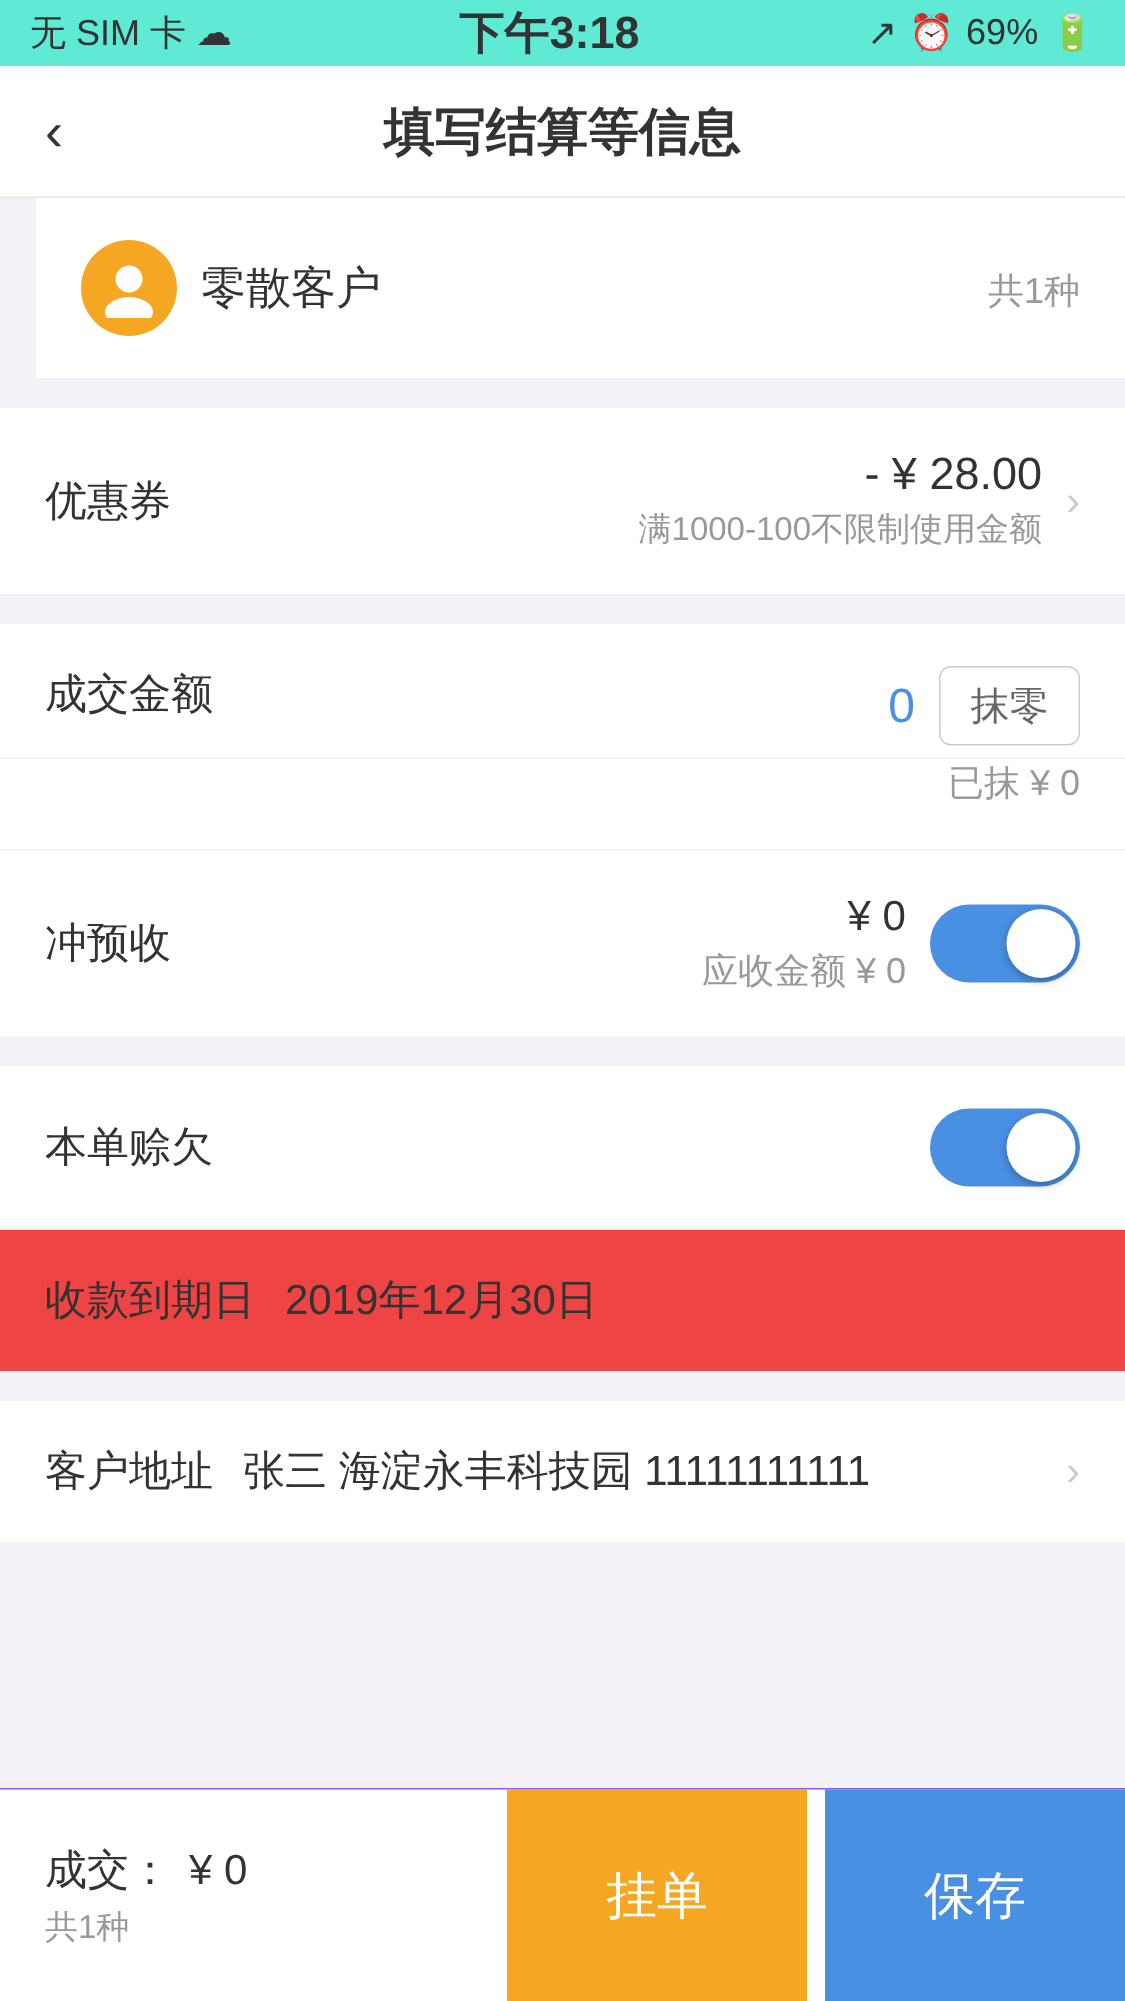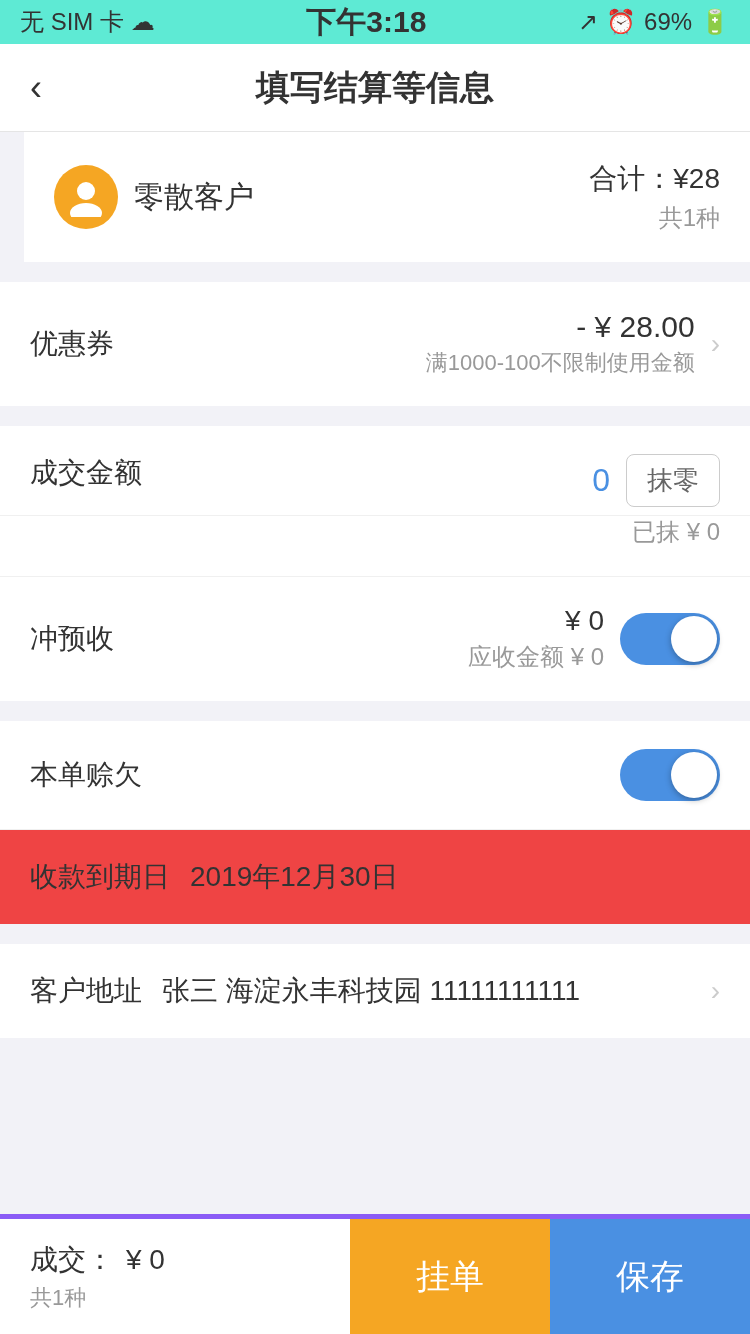--- a/index.html
+++ b/index.html
@@ -246,24 +246,25 @@
       font-size: 28px;
       color: #333;
       flex: 1;
     }
 
     
     .bottom-bar {
       position: fixed;
       bottom: 0;
       width: 750px;
-      height: 120px;
-      display: flex;
-      background: #fff;
-      border-top: 5px solid #8b5cf6;
+      height: 142px;
+      display: flex;
+      background: #fff;
+      border-top: 1px solid #8b5cf6;
+      gap: 12px;
     }
     .bottom-info {
       flex: 1;
       display: flex;
       flex-direction: column;
       justify-content: center;
       padding: 0 30px;
     }
     .bottom-deal {
       font-size: 28px;
@@ -354,21 +355,20 @@
     <div class="customer-left">
       <div class="customer-avatar">
         <svg viewBox="0 0 40 40">
           <circle cx="20" cy="14" r="9" fill="#fff"></circle>
           <ellipse cx="20" cy="36" rx="16" ry="10" fill="#fff"></ellipse>
         </svg>
       </div>
       <span class="customer-name">零散客户</span>
     </div>
     <div class="customer-right">
-      <div class="customer-total">合计：¥28</div>
       <div class="customer-count">共1种</div>
     </div>
   </div>
 
   <div class="card">
     <div class="section-row">
       <span class="row-label">优惠券</span>
       <div class="row-value-area">
         <div class="row-value-block">
           <div class="coupon-discount">- ¥ 28.00</div>

